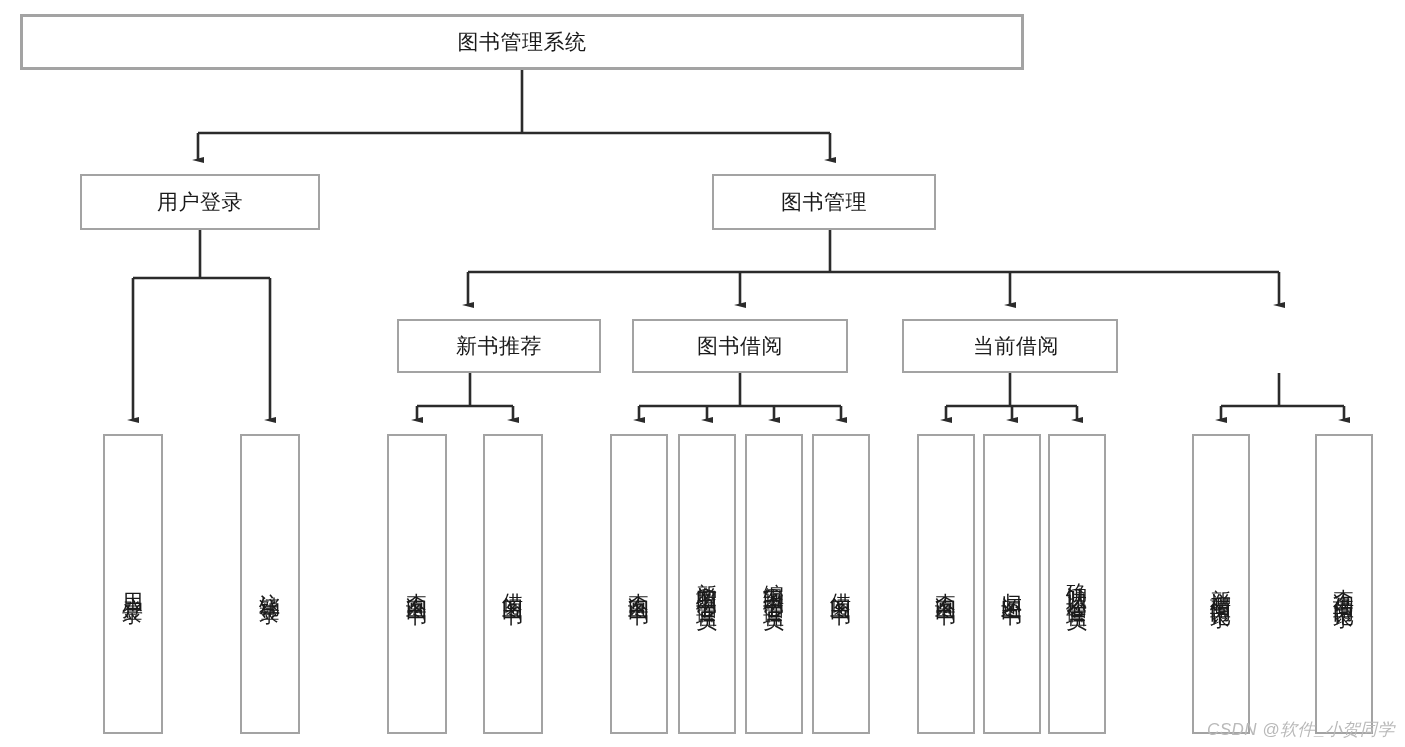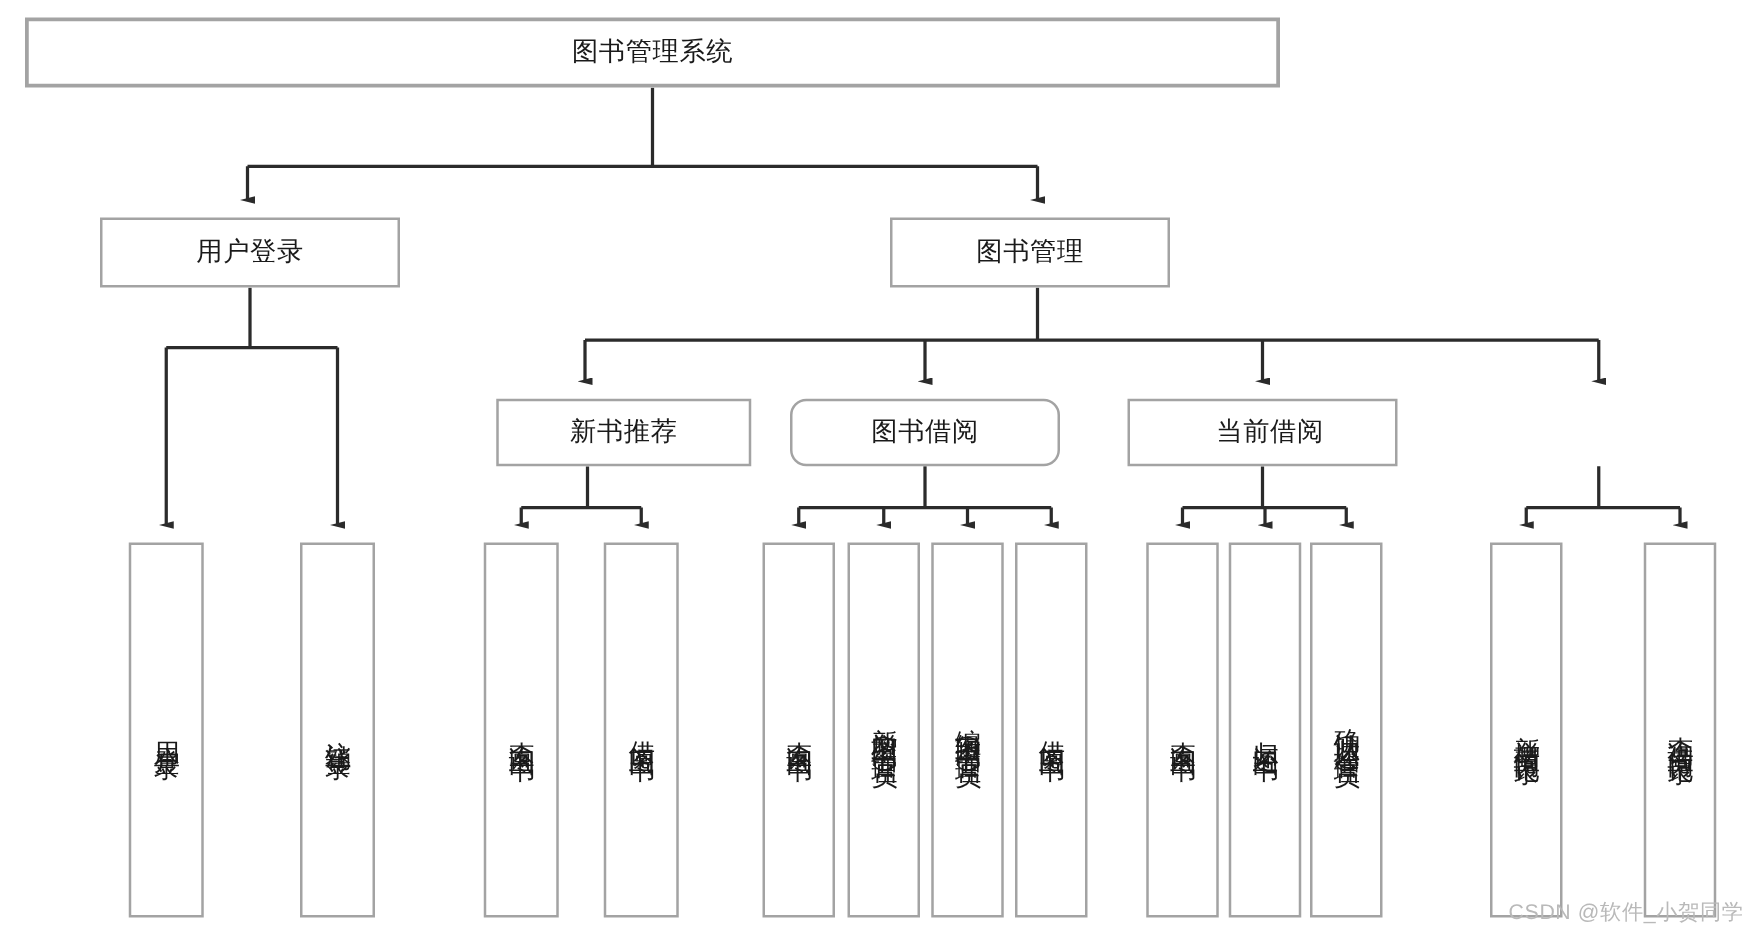--- a/index.html
+++ b/index.html
@@ -55,20 +55,21 @@
   }
   .watermark {
     position: absolute;
     right: 10px;
     bottom: 6px;
     font-size: 17px;
     color: #b9b9b9;
     letter-spacing: 0.5px;
     white-space: nowrap;
     user-select: none;
+    font-style: italic;
   }
 </style>
 </head>
 <body>
 
 <div id="canvas">
 
   <svg class="edges" viewBox="0 0 1405 747">
     <defs>
       <marker id="arrow" markerWidth="10" markerHeight="12" refX="3" refY="6" orient="auto" markerUnits="userSpaceOnUse">
@@ -126,21 +127,21 @@
   <div class="node" style="left:80px; top:174px; width:240px; height:56px;">
     <span class="node-label">用户登录</span>
   </div>
   <div class="node" style="left:712px; top:174px; width:224px; height:56px;">
     <span class="node-label">图书管理</span>
   </div>
 
   <div class="node" style="left:360px; top:319px; width:204px; height:54px;margin-left:37px;">
     <span class="node-label">新书推荐</span>
   </div>
-  <div class="node" style="left:632px; top:319px; width:216px; height:54px;border-radius:13px;">
+  <div class="node" style="left:632px; top:319px; width:216px; height:54px;">
     <span class="node-label">图书借阅</span>
   </div>
   <div class="node" style="left:902px; top:319px; width:216px; height:54px;padding-left:12px;">
     <span class="node-label">当前借阅</span>
   </div>
 
   <div class="node leaf" style="left:103px; top:434px; width:60px; height:300px;">
     <span class="node-label">用户登录</span>
   </div>
   <div class="node leaf" style="left:240px; top:434px; width:60px; height:300px;">

